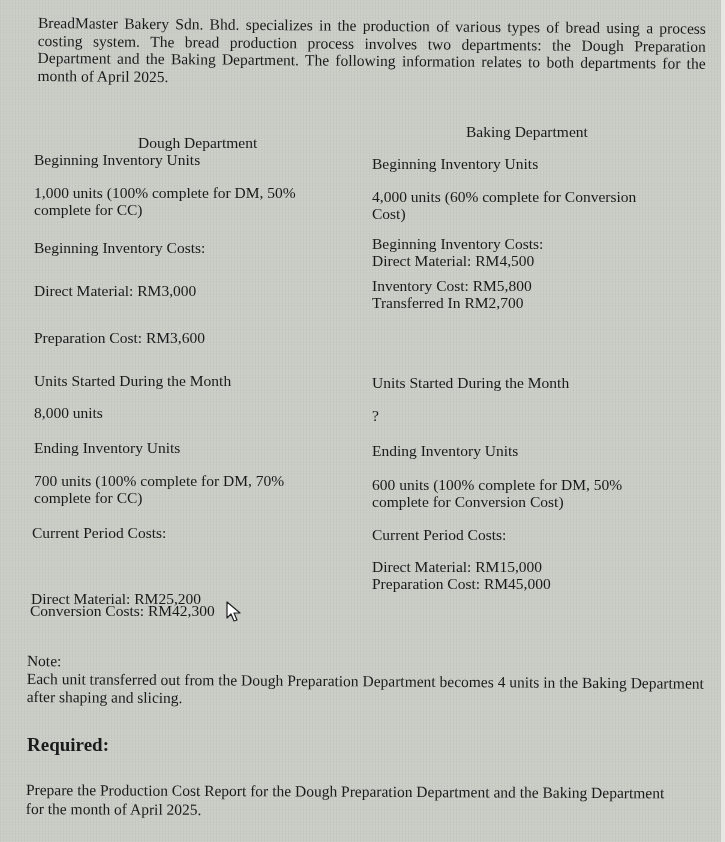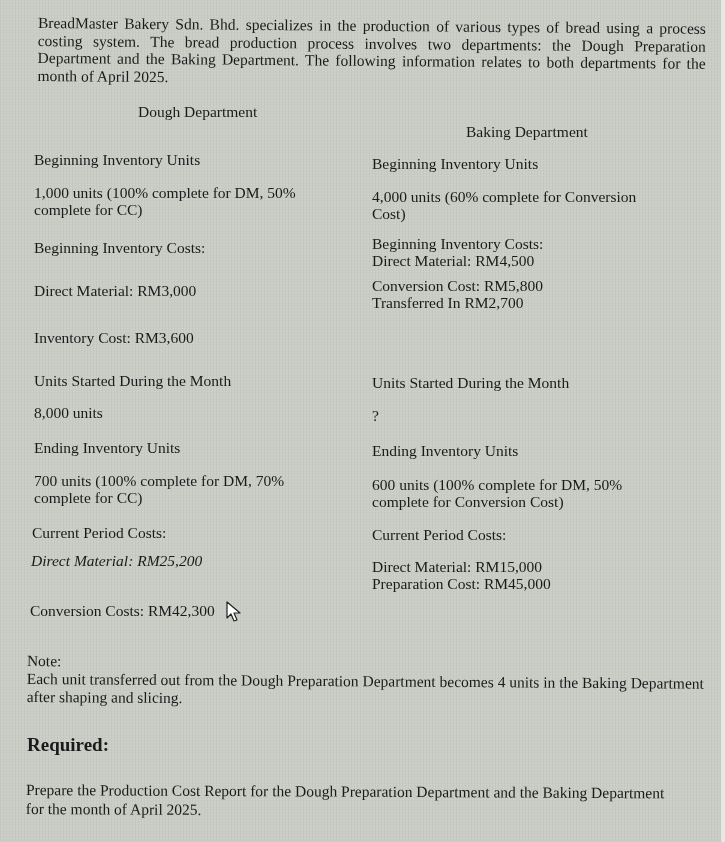--- a/index.html
+++ b/index.html
@@ -90,42 +90,42 @@
       height: 842px;
       background: #e6e8e3;
     }
   </style>
 </head>
 <body>
 
 <div class="intro">BreadMaster Bakery Sdn. Bhd. specializes in the production of various types of bread using a process costing system. The bread production process involves two departments: the Dough Preparation Department and the Baking Department. The following information relates to both departments for the month of April 2025.</div>
 
 <div class="col dough">
-  <div class="dept-title" style="left:104px; top:103px;">Dough Department</div>
+  <div class="dept-title" style="left:104px; top:134px;">Dough Department</div>
   <div class="item" style="top:151px;">Beginning Inventory Units</div>
   <div class="item wrap" style="top:184px; width:300px;">1,000 units (100% complete for DM, 50% complete for CC)</div>
   <div class="item" style="top:239px;">Beginning Inventory Costs:</div>
   <div class="item" style="top:282px;">Direct Material: RM3,000</div>
-  <div class="item" style="top:329px;">Inventory Cost: RM3,600</div>
+  <div class="item" style="top:329px;">Preparation Cost: RM3,600</div>
   <div class="item" style="top:372px;">Units Started During the Month</div>
   <div class="item" style="top:404px;">8,000 units</div>
   <div class="item" style="top:439px;">Ending Inventory Units</div>
   <div class="item wrap" style="top:472px; width:295px;">700 units (100% complete for DM, 70% complete for CC)</div>
   <div class="item" style="top:524px; left:-2px;">Current Period Costs:</div>
-  <div class="item" style="top:552px; left:-3px;font-style:italic;">Direct Material: RM25,200</div>
+  <div class="item" style="top:590px; left:-3px;">Direct Material: RM25,200</div>
   <div class="item" style="top:602px; left:-4px;">Conversion Costs: RM42,300</div>
 </div>
 
 <div class="col baking">
   <div class="dept-title" style="left:94px; top:123px;font-family:Liberation Serif, serif;">Baking Department</div>
   <div class="item" style="top:155px;">Beginning Inventory Units</div>
   <div class="item wrap" style="top:188px; width:300px;">4,000 units (60% complete for Conversion Cost)</div>
   <div class="item" style="top:235px;">Beginning Inventory Costs:</div>
   <div class="item" style="top:252px;">Direct Material: RM4,500</div>
-  <div class="item" style="top:277px;">Conversion Cost: RM5,800</div>
+  <div class="item" style="top:277px;">Inventory Cost: RM5,800</div>
   <div class="item" style="top:294px;">Transferred In RM2,700</div>
   <div class="item" style="top:374px;">Units Started During the Month</div>
   <div class="item" style="top:407px;">?</div>
   <div class="item" style="top:442px;">Ending Inventory Units</div>
   <div class="item wrap" style="top:476px; width:295px;">600 units (100% complete for DM, 50% complete for Conversion Cost)</div>
   <div class="item" style="top:526px;">Current Period Costs:</div>
   <div class="item" style="top:558px;">Direct Material: RM15,000</div>
   <div class="item" style="top:575px;">Preparation Cost: RM45,000</div>
 </div>
 

